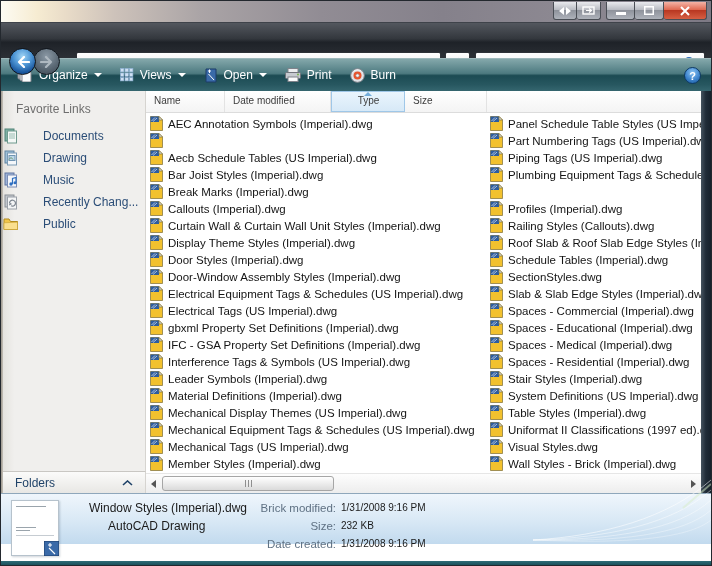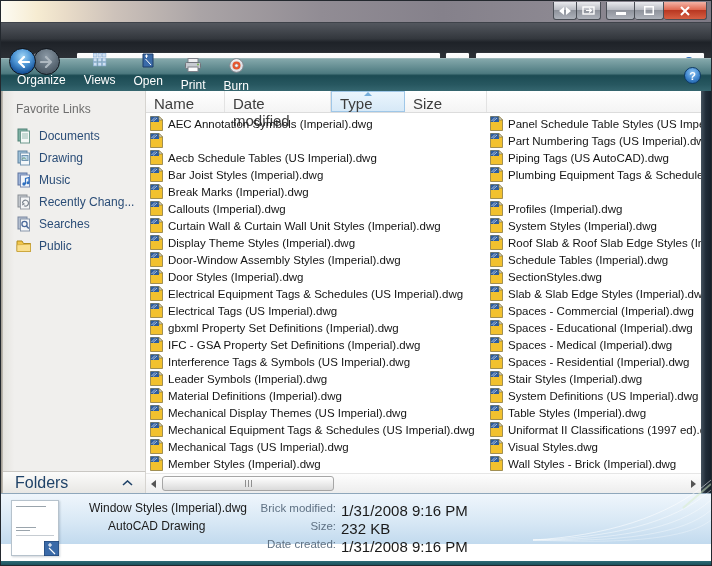--- a/index.html
+++ b/index.html
@@ -75,60 +75,60 @@
   .searchbox input::placeholder { font-style:italic; color:#76797d; }
 
   
   .toolbar {
     position:absolute; left:0; top:57px; width:712px; height:33px;
     background:linear-gradient(#84a8ab 0%,#4d7a80 45%,#1c4b53 52%,#275760 80%,#35666f 100%);
     border-top:1px solid #9db8bb; display:flex; align-items:center; padding-left:8px; gap:2px;
   }
   .tb-btn {
     display:flex; align-items:center; gap:6px; color:#ffffff; font-size:12px;
-    padding:5px 8px; border-radius:3px; cursor:default;flex-direction:column;
+    padding:5px 8px; border-radius:3px; cursor:default;
   }
   .tb-tri { width:0; height:0; border-left:4px solid transparent; border-right:4px solid transparent; border-top:4px solid #fff; }
   .help-btn {
     position:absolute; right:12px; top:8px; width:17px; height:17px; border-radius:50%;
     background:radial-gradient(circle at 50% 30%,#8cc4f2 0%,#3f86cf 55%,#155699 100%);
     border:1px solid #0e3a66; color:#fff; font-size:11px; font-weight:bold;
     display:flex; align-items:center; justify-content:center;
   }
 
   
   .frame-left { position:absolute; left:0; top:90px; width:2px; height:402px; background:linear-gradient(90deg,#9c968c,#c6c2ba); }
   .sidebar {
     position:absolute; left:2px; top:90px; width:143px; height:380px;
     background:linear-gradient(90deg,#e5e3df 0%,#f0efed 8%,#f0efed 100%);
     border-right:1px solid #d6d4d0;
   }
   .sb-header { padding:11px 0 9px 13px; font-size:12px; color:#6e6e6e; }
   .sb-item {
-    display:flex; align-items:center; gap:7px; height:22px; padding-left:13px;
+    display:flex; align-items:center; gap:24px; height:22px; 
     font-size:12px; color:#2b4d77; cursor:default;
   }
   .folders-bar {
     position:absolute; left:2px; top:470px; width:143px; height:22px;
     background:linear-gradient(#fbfbfa 0%,#e8e7e4 100%);
     border-top:1px solid #c9c7c3; border-right:1px solid #d6d4d0;
     display:flex; align-items:center; justify-content:space-between;
-    padding:0 12px; font-size:16px; color:#1f4268;
+    padding:0 12px; font-size:12px; color:#1f4268;
   }
 
   
   .file-area { position:absolute; left:145px; top:90px; width:555px; height:382px; background:#fff; }
   .col-headers { position:absolute; left:145px; top:90px; width:555px; height:22px; display:flex; background:linear-gradient(#ffffff,#f4f4f4); border-bottom:1px solid #dcdcdc; }
   .col-h {
-    font-size:15px; color:#3c3c3c; padding:4px 7px 0 8px; border-right:1px solid #e3e3e3;
+    font-size:10px; color:#3c3c3c; padding:4px 7px 0 8px; border-right:1px solid #e3e3e3;
     position:relative; cursor:default;
   }
   .col-h.sorted {
     background:linear-gradient(#eaf5fd,#d7e9f7);
-    border:1px solid #9fc7e8; padding-top:3px;
+    border:1px solid #9fc7e8; padding-top:3px;text-align:center;
   }
   .sort-arrow {
     position:absolute; top:0; left:50%; margin-left:-4px; width:0; height:0;
     border-left:4px solid transparent; border-right:4px solid transparent; border-bottom:4px solid #75aedb;
   }
   .files-col { position:absolute; top:114px; }
   .files-left { left:149px; width:336px; }
   .files-right { left:489px; width:211px; overflow:hidden; }
   .file-row { height:17px; display:flex; align-items:center; gap:5px; cursor:default; }
   .file-name { font-size:11.5px; color:#141414; white-space:nowrap; }
@@ -161,21 +161,21 @@
   }
   .thumb {
     position:absolute; left:10px; top:6px; width:48px; height:56px;
     background:#fff; border:1px solid #b6c2cc; box-shadow:1px 1px 2px rgba(60,80,100,.25);
   }
   .t-line { position:absolute; background:#9aa4ac; height:1px; }
   .dwg-badge { position:absolute; right:-1px; bottom:-1px; width:15px; height:15px; }
   .d-name { position:absolute; left:88px; top:7px;  font-size:12px; color:#1a1a1a; }
   .d-type { position:absolute; left:88px; top:25px; font-size:12px; color:#1a1a1a;margin-left:19px; }
   .d-row-label { position:absolute; left:190px; width:145px; text-align:right; font-size:11.5px; color:#5f7183; }
-  .d-row-value { position:absolute; left:340px; font-size:15px; color:#1a1a1a; }
+  .d-row-value { position:absolute; left:340px; font-size:10px; color:#1a1a1a; }
   .dr0 { top:8px; } .dr1 { top:26px; } .dr2 { top:44px; }
   .swoosh { position:absolute; right:0; bottom:0; }
 
   .frame-bottom { position:absolute; left:0; top:560px; width:712px; height:6px;
     background:linear-gradient(#2e6d78,#11414c); }
 </style>
 </head>
 <body>
 
 <div id="window">
@@ -357,29 +357,20 @@
     <div class="sb-item">
       <svg width="16" height="16" viewBox="0 0 16 16">
         <rect x="2" y="1" width="9" height="12" fill="#c2c6cc" stroke="#8a8f96"></rect>
         <rect x="4.5" y="3" width="9" height="12" fill="#f4f5f6" stroke="#9aa0a8"></rect>
         <path d="M6.5 9 A3 3 0 1 1 8 11.8" fill="none" stroke="#7d8690" stroke-width="1.2"></path>
         <path d="M6 11.5 L6.6 8.6 L9.2 10" fill="#7d8690"></path>
       </svg>
       <span>Recently Chang...</span>
     </div>
     <div class="sb-item">
-      <svg width="16" height="16" viewBox="0 0 16 16">
-        <rect x="2" y="1" width="9" height="12" fill="#b4bfd0" stroke="#7a88a0"></rect>
-        <rect x="4.5" y="3" width="9" height="12" fill="#f4f6f8" stroke="#8a98ac"></rect>
-        <circle cx="8.5" cy="8" r="2.6" fill="none" stroke="#4a6a9a" stroke-width="1.3"></circle>
-        <path d="M10.4 10 L12.8 12.6" stroke="#4a6a9a" stroke-width="1.5"></path>
-      </svg>
-      <span>Searches</span>
-    </div>
-    <div class="sb-item">
       <svg width="16" height="14" viewBox="0 0 16 14">
         <path d="M1 2.5 L1 12.5 L14.5 12.5 L14.5 4.5 L7.5 4.5 L6 2 L1 2 Z" fill="#f2c64a" stroke="#b08a1e"></path>
         <path d="M1 5.8 L14.5 5.2 L14.5 12.5 L1 12.5 Z" fill="#fadf8e" stroke="#c8a030" stroke-width="0.6"></path>
       </svg>
       <span>Public</span>
     </div>
   </div>
 
   <div class="folders-bar">
     <span>Folders</span>
@@ -488,40 +479,40 @@
         <span class="file-name">Display Theme Styles (Imperial).dwg</span>
       </div>
 
       <div class="file-row">
         <svg class="dwg-icon" viewBox="0 0 13 15">
           <path d="M0.5 0.5 H9 L12.5 4 V14.5 H0.5 Z" fill="#f2c12e" stroke="#8a7a40" stroke-width="0.8"></path>
           <path d="M0.5 0.5 H9 V6 H0.5 Z" fill="#2e5d9e"></path>
           <path d="M1.5 5 L5 1.5 M3 5.5 L7 2" stroke="#e8eef6" stroke-width="0.7"></path>
           <path d="M9 0.5 L12.5 4 H9 Z" fill="#dce8f4" stroke="#8a7a40" stroke-width="0.8"></path>
         </svg>
+        <span class="file-name">Door Styles (Imperial).dwg</span>
+      </div>
+
+      <div class="file-row">
+        <svg class="dwg-icon" viewBox="0 0 13 15">
+          <path d="M0.5 0.5 H9 L12.5 4 V14.5 H0.5 Z" fill="#f2c12e" stroke="#8a7a40" stroke-width="0.8"></path>
+          <path d="M0.5 0.5 H9 V6 H0.5 Z" fill="#2e5d9e"></path>
+          <path d="M1.5 5 L5 1.5 M3 5.5 L7 2" stroke="#e8eef6" stroke-width="0.7"></path>
+          <path d="M9 0.5 L12.5 4 H9 Z" fill="#dce8f4" stroke="#8a7a40" stroke-width="0.8"></path>
+        </svg>
         <span class="file-name">Door-Window Assembly Styles (Imperial).dwg</span>
       </div>
 
       <div class="file-row">
         <svg class="dwg-icon" viewBox="0 0 13 15">
           <path d="M0.5 0.5 H9 L12.5 4 V14.5 H0.5 Z" fill="#f2c12e" stroke="#8a7a40" stroke-width="0.8"></path>
           <path d="M0.5 0.5 H9 V6 H0.5 Z" fill="#2e5d9e"></path>
           <path d="M1.5 5 L5 1.5 M3 5.5 L7 2" stroke="#e8eef6" stroke-width="0.7"></path>
           <path d="M9 0.5 L12.5 4 H9 Z" fill="#dce8f4" stroke="#8a7a40" stroke-width="0.8"></path>
         </svg>
-        <span class="file-name">Door Styles (Imperial).dwg</span>
-      </div>
-
-      <div class="file-row">
-        <svg class="dwg-icon" viewBox="0 0 13 15">
-          <path d="M0.5 0.5 H9 L12.5 4 V14.5 H0.5 Z" fill="#f2c12e" stroke="#8a7a40" stroke-width="0.8"></path>
-          <path d="M0.5 0.5 H9 V6 H0.5 Z" fill="#2e5d9e"></path>
-          <path d="M1.5 5 L5 1.5 M3 5.5 L7 2" stroke="#e8eef6" stroke-width="0.7"></path>
-          <path d="M9 0.5 L12.5 4 H9 Z" fill="#dce8f4" stroke="#8a7a40" stroke-width="0.8"></path>
-        </svg>
         <span class="file-name">Electrical Equipment Tags &amp; Schedules (US Imperial).dwg</span>
       </div>
 
       <div class="file-row">
         <svg class="dwg-icon" viewBox="0 0 13 15">
           <path d="M0.5 0.5 H9 L12.5 4 V14.5 H0.5 Z" fill="#f2c12e" stroke="#8a7a40" stroke-width="0.8"></path>
           <path d="M0.5 0.5 H9 V6 H0.5 Z" fill="#2e5d9e"></path>
           <path d="M1.5 5 L5 1.5 M3 5.5 L7 2" stroke="#e8eef6" stroke-width="0.7"></path>
           <path d="M9 0.5 L12.5 4 H9 Z" fill="#dce8f4" stroke="#8a7a40" stroke-width="0.8"></path>
         </svg>
@@ -641,21 +632,21 @@
         <span class="file-name">Part Numbering Tags (US Imperial).dwg</span>
       </div>
 
       <div class="file-row">
         <svg class="dwg-icon" viewBox="0 0 13 15">
           <path d="M0.5 0.5 H9 L12.5 4 V14.5 H0.5 Z" fill="#f2c12e" stroke="#8a7a40" stroke-width="0.8"></path>
           <path d="M0.5 0.5 H9 V6 H0.5 Z" fill="#2e5d9e"></path>
           <path d="M1.5 5 L5 1.5 M3 5.5 L7 2" stroke="#e8eef6" stroke-width="0.7"></path>
           <path d="M9 0.5 L12.5 4 H9 Z" fill="#dce8f4" stroke="#8a7a40" stroke-width="0.8"></path>
         </svg>
-        <span class="file-name">Piping Tags (US AutoCAD).dwg</span>
+        <span class="file-name">Piping Tags (US Imperial).dwg</span>
       </div>
 
       <div class="file-row">
         <svg class="dwg-icon" viewBox="0 0 13 15">
           <path d="M0.5 0.5 H9 L12.5 4 V14.5 H0.5 Z" fill="#f2c12e" stroke="#8a7a40" stroke-width="0.8"></path>
           <path d="M0.5 0.5 H9 V6 H0.5 Z" fill="#2e5d9e"></path>
           <path d="M1.5 5 L5 1.5 M3 5.5 L7 2" stroke="#e8eef6" stroke-width="0.7"></path>
           <path d="M9 0.5 L12.5 4 H9 Z" fill="#dce8f4" stroke="#8a7a40" stroke-width="0.8"></path>
         </svg>
         <span class="file-name">Plumbing Equipment Tags &amp; Schedules (US Imperial).dwg</span>
@@ -680,21 +671,21 @@
         <span class="file-name">Profiles (Imperial).dwg</span>
       </div>
 
       <div class="file-row">
         <svg class="dwg-icon" viewBox="0 0 13 15">
           <path d="M0.5 0.5 H9 L12.5 4 V14.5 H0.5 Z" fill="#f2c12e" stroke="#8a7a40" stroke-width="0.8"></path>
           <path d="M0.5 0.5 H9 V6 H0.5 Z" fill="#2e5d9e"></path>
           <path d="M1.5 5 L5 1.5 M3 5.5 L7 2" stroke="#e8eef6" stroke-width="0.7"></path>
           <path d="M9 0.5 L12.5 4 H9 Z" fill="#dce8f4" stroke="#8a7a40" stroke-width="0.8"></path>
         </svg>
-        <span class="file-name">System Styles (Imperial).dwg</span>
+        <span class="file-name">Railing Styles (Callouts).dwg</span>
       </div>
 
       <div class="file-row">
         <svg class="dwg-icon" viewBox="0 0 13 15">
           <path d="M0.5 0.5 H9 L12.5 4 V14.5 H0.5 Z" fill="#f2c12e" stroke="#8a7a40" stroke-width="0.8"></path>
           <path d="M0.5 0.5 H9 V6 H0.5 Z" fill="#2e5d9e"></path>
           <path d="M1.5 5 L5 1.5 M3 5.5 L7 2" stroke="#e8eef6" stroke-width="0.7"></path>
           <path d="M9 0.5 L12.5 4 H9 Z" fill="#dce8f4" stroke="#8a7a40" stroke-width="0.8"></path>
         </svg>
         <span class="file-name">Roof Slab &amp; Roof Slab Edge Styles (Imperial).dwg</span>

